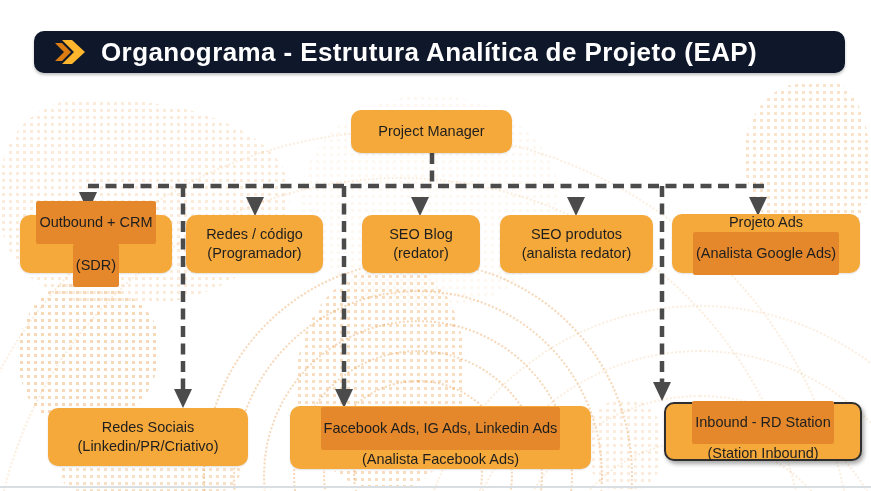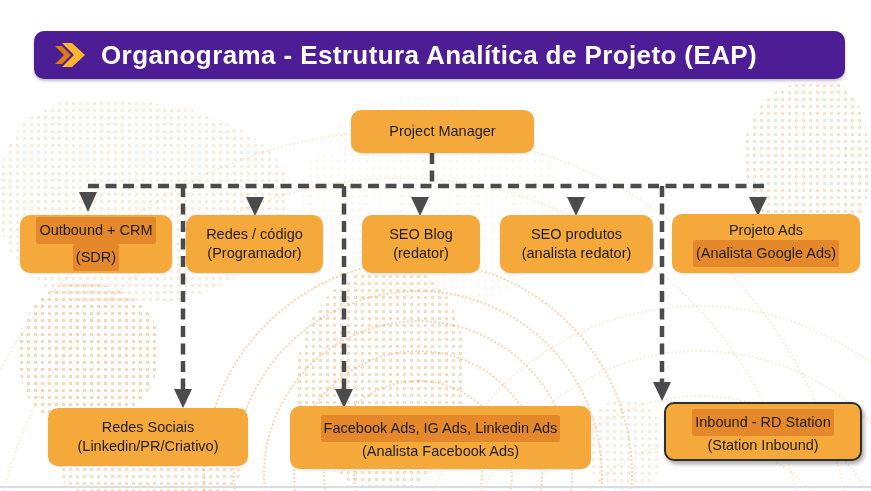--- a/index.html
+++ b/index.html
@@ -14,39 +14,39 @@
   .dots {
     position:absolute;
     background-image: radial-gradient(circle, rgba(233,152,66,0.50) 1.5px, rgba(0,0,0,0) 1.6px);
     background-size:7px 7px;
   }
   .ring { position:absolute; border:2px dotted rgba(231,152,69,0.38); border-radius:50%; }
   .ring.faint { border-color: rgba(236,176,110,0.22); }
 
   
   .header {
-    position:absolute; left:34px; top:31px; width:811px; height:48px;
-    background:#4c1d95; border-radius:10px; display:flex; align-items:center;
+    position:absolute; left:34px; top:31px; width:811px; height:42px;
+    background:#0f172a; border-radius:10px; display:flex; align-items:center;
     padding-left:20px; z-index:3; box-shadow:0 2px 3px rgba(0,0,0,0.25);
   }
   .header .icon { display:flex; align-items:center; margin-right:13px; }
   .header .title {
     color:#ffffff; font-size:26px; font-weight:700; letter-spacing:0.4px;
     white-space:nowrap;
   }
 
   
   .node {
     position:absolute; background:#F6A93B; border-radius:10px;
     display:flex; flex-direction:column; align-items:center; justify-content:center;
     text-align:center; color:#1e1e1e; font-size:14.5px; line-height:19px;
     z-index:2; box-shadow:0 1px 2px rgba(0,0,0,0.12); padding:2px 4px;
   }
   .node span { display:inline-block; }
-  .node .hl { background:#E5882B; padding:4px 3px; border-radius:2px; }
+  .node .hl { background:#E5882B; padding:12px 3px; border-radius:2px; }
   .node.bordered {
     border:2px solid #2e2e2e;
     box-shadow:2px 3px 4px rgba(0,0,0,0.35);
   }
 
   
   svg.connectors { position:absolute; left:0; top:0; z-index:1; }
 
   .bottom-line {
     position:absolute; left:0; top:486px; width:871px; height:2px;
@@ -104,21 +104,21 @@
   <div class="header">
     <span class="icon">
       <svg width="34" height="26" viewBox="0 0 34 26">
         <polygon points="1,4 8,4 17,13 8,22 1,22 10,13" fill="#DC7D13"></polygon>
         <polygon points="8,1 18,1 31,13 18,25 8,25 20,13" fill="#FFB62C"></polygon>
       </svg>
     </span>
     <span class="title">Organograma - Estrutura Analítica de Projeto (EAP)</span>
   </div>
 
-  <div class="node" style="left:351px; top:110px; width:183px; height:43px;">
+  <div class="node" style="left:351px; top:110px; width:161px; height:43px;">
     <span>Project Manager</span>
   </div>
 
   <div class="node" style="left:20px; top:215px; width:152px; height:58px;">
     <span class="hl">Outbound + CRM</span>
     <span class="hl">(SDR)</span>
   </div>
   <div class="node" style="left:186px; top:215px; width:137px; height:58px;">
     <span>Redes / código</span>
     <span>(Programador)</span>

